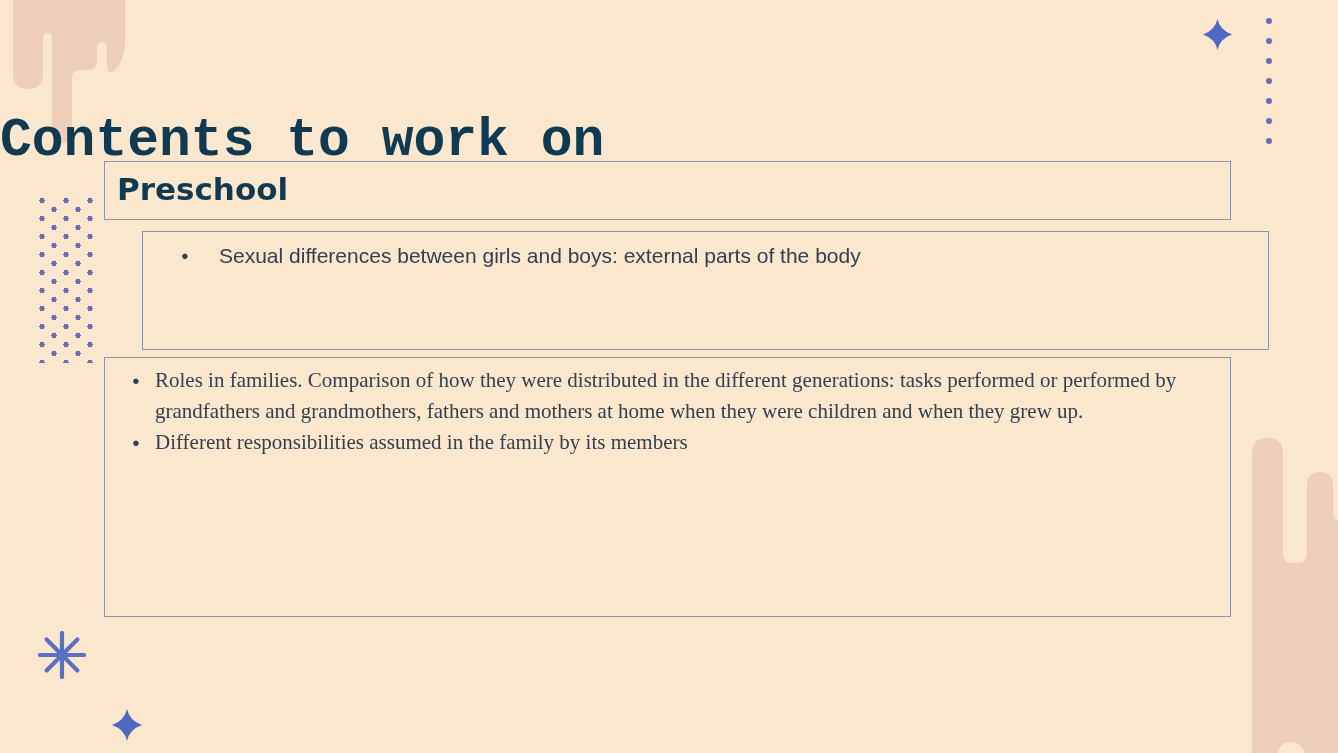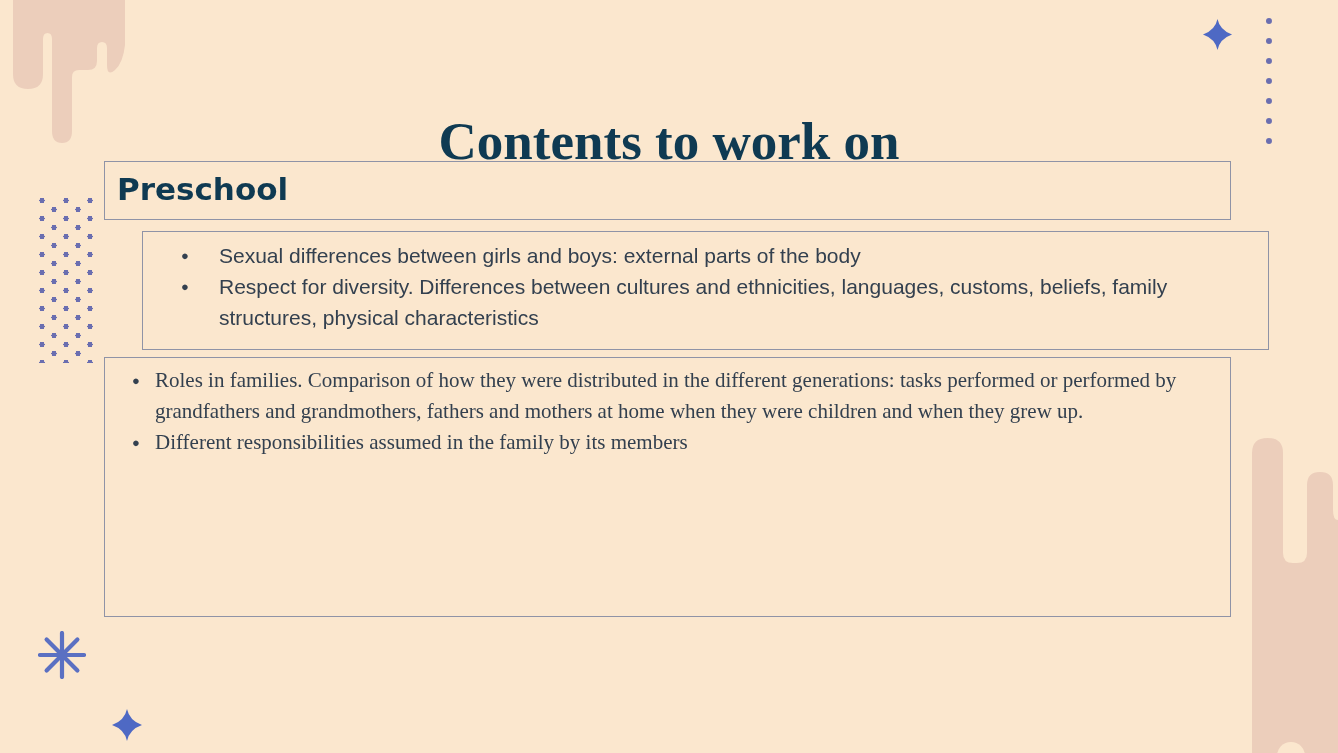--- a/index.html
+++ b/index.html
@@ -32,22 +32,21 @@
     width:6px; height:6px; border-radius:50%;
     background:#6A6EB0; display:block;
   }
   .asterisk { left:38px; top:631px; }
   .diamond-tr { left:1201px; top:19px; }
   .diamond-bl { left:112px; top:709px; }
 
   
   .title {
     position:absolute; left:0; top:76px; width:100%;
-    text-align:center;
-    font-family:Liberation Serif, serif;
+    font-family:Liberation Mono, monospace;
     font-weight:bold;
     font-size:53px; line-height:1.1;
     letter-spacing:0px;
     color:#0F3A52;
   }
 
   
   .contents-table {
     position:absolute; left:104px; top:161px; width:1127px;
   }
@@ -144,23 +143,20 @@
 
   <div class="contents-table">
 
     <div class="cell header cell-1">Preschool</div>
 
     <div class="cell body cell-2">
       <ul>
         <li>
           <span>Sexual differences between girls and boys: external parts of the body</span>
         </li>
-        <li>
-          <span>Respect for diversity. Differences between cultures and ethnicities, languages, customs, beliefs, family structures, physical characteristics</span>
-        </li>
       </ul>
     </div>
 
 
     <div class="cell body cell-4">
       <ul>
         <li>
           <span>Roles in families. Comparison of how they were distributed in the different generations: tasks performed or performed by grandfathers and grandmothers, fathers and mothers at home when they were children and when they grew up.</span>
         </li>
         <li>

